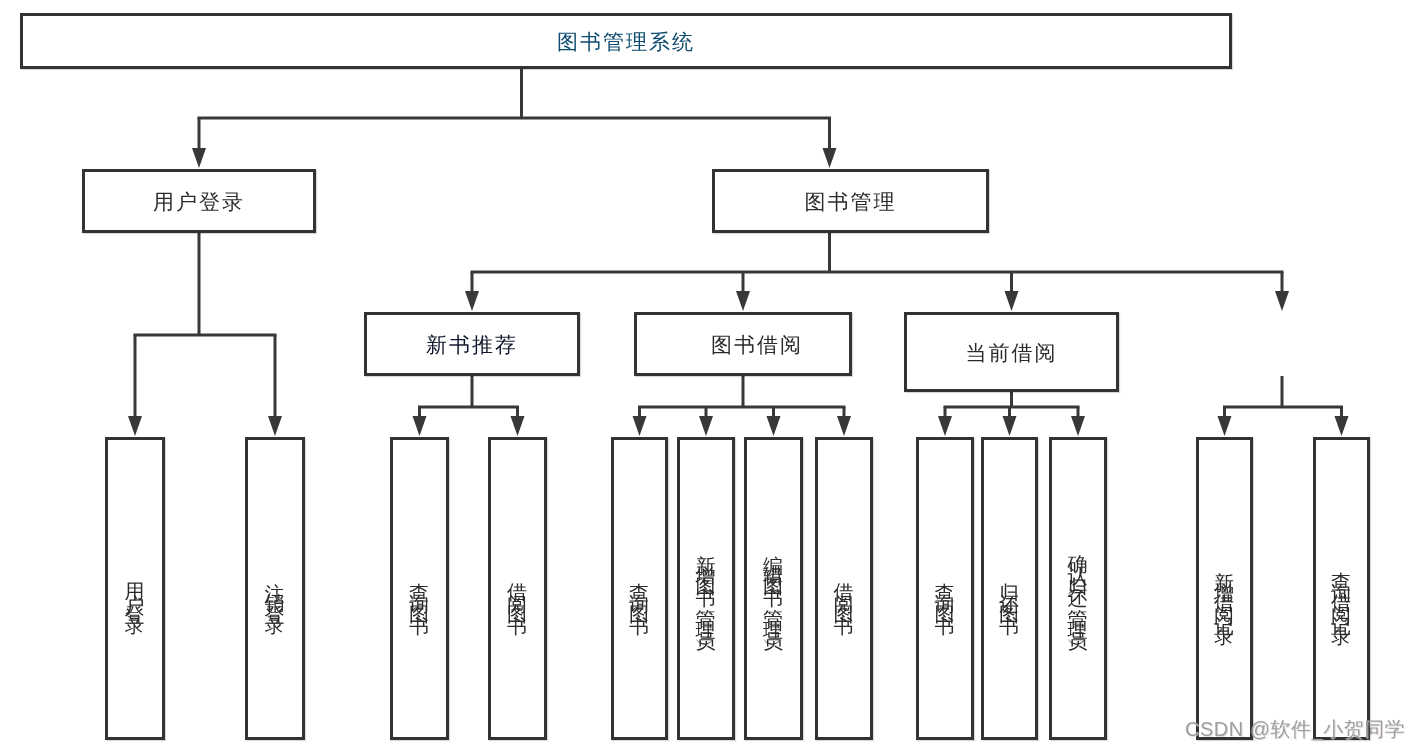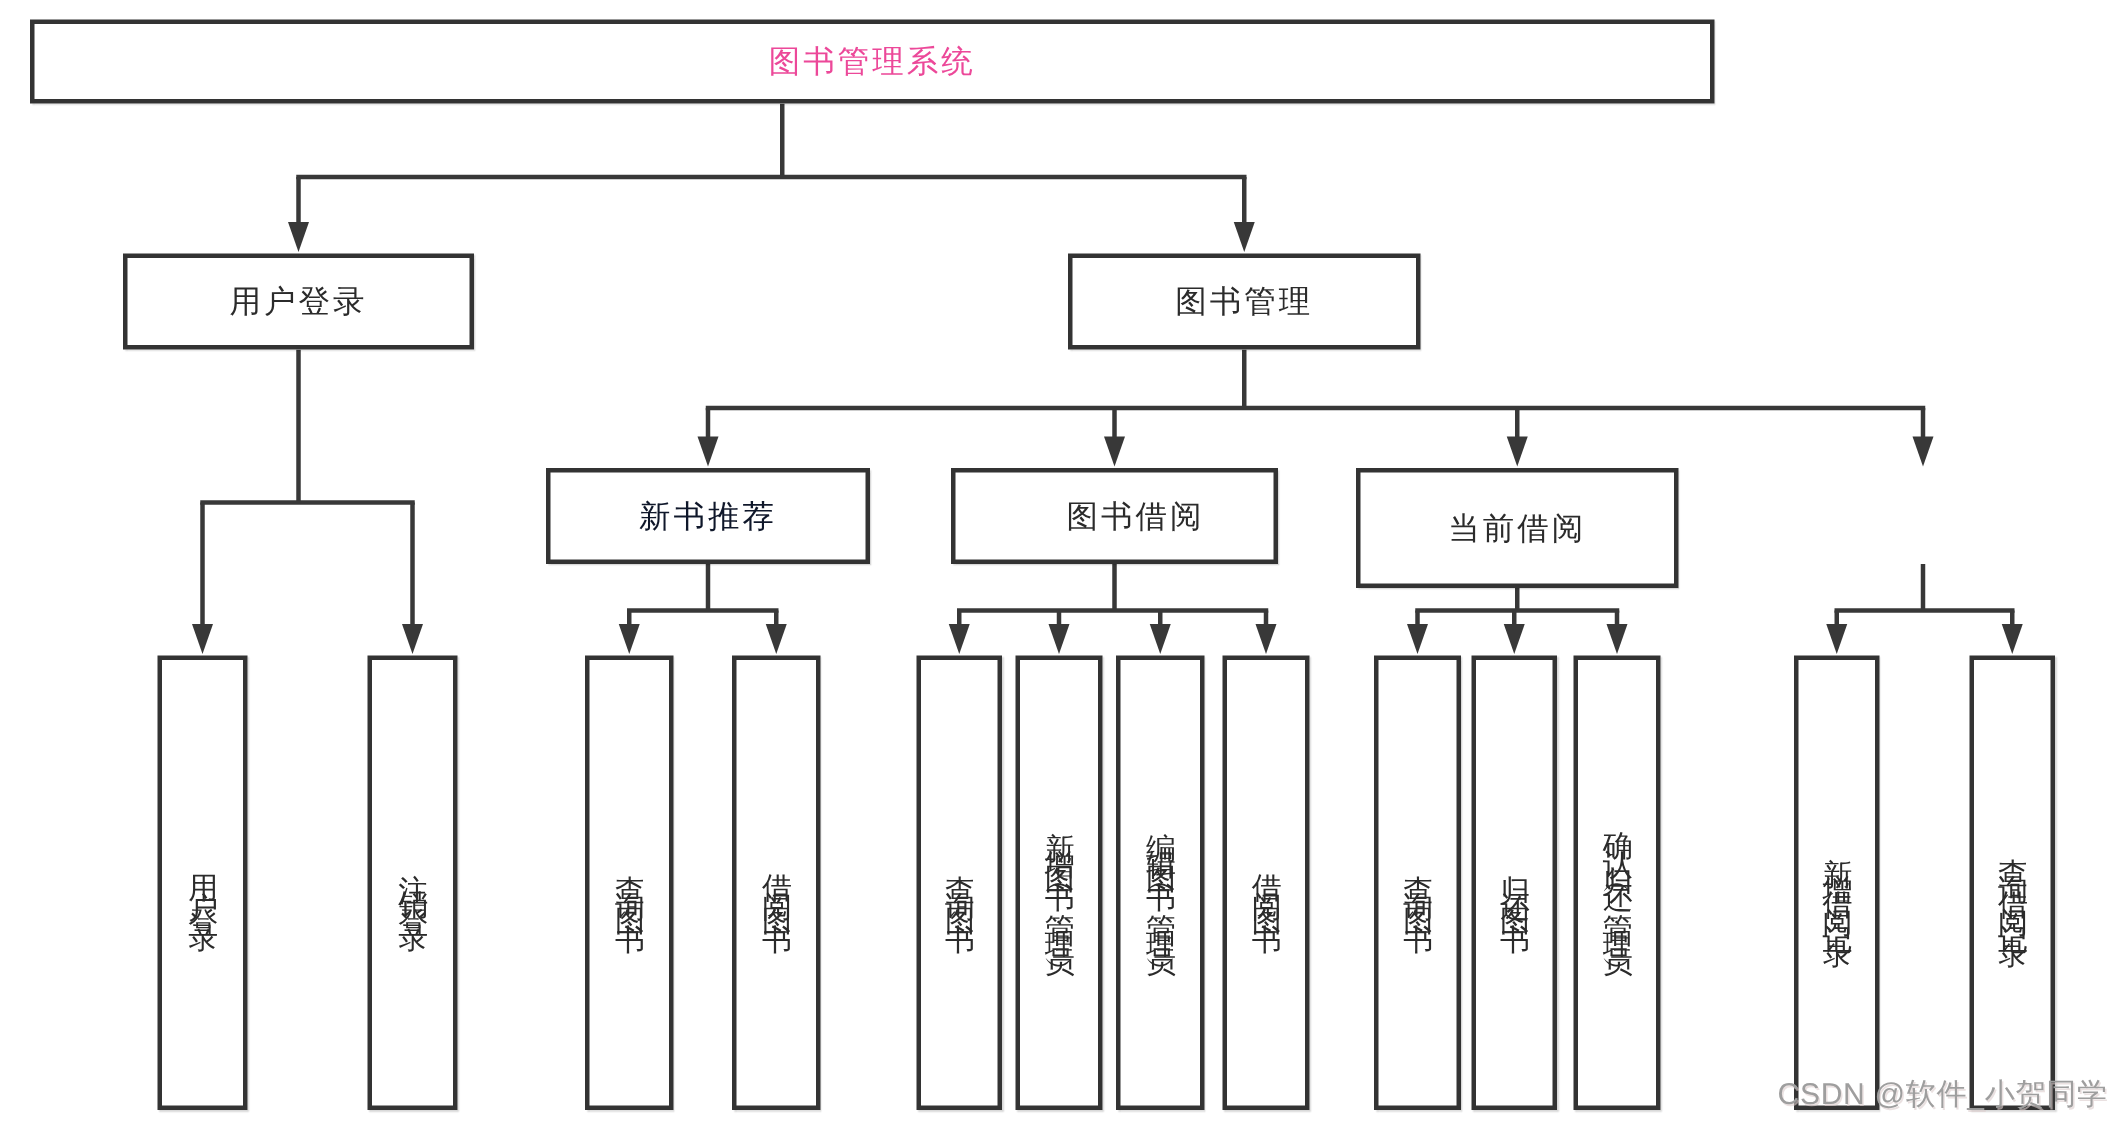--- a/index.html
+++ b/index.html
@@ -104,23 +104,23 @@
       <line x1="1078" y1="407" x2="1078" y2="421" stroke="#383838" stroke-width="3"></line>
       <polygon points="1071,416 1085,416 1078,436" fill="#383838"></polygon>
       <line x1="1282" y1="376" x2="1282" y2="407" stroke="#383838" stroke-width="3"></line>
       <line x1="1223" y1="407" x2="1343" y2="407" stroke="#383838" stroke-width="3"></line>
       <line x1="1224.5" y1="407" x2="1224.5" y2="421" stroke="#383838" stroke-width="3"></line>
       <polygon points="1217.5,416 1231.5,416 1224.5,436" fill="#383838"></polygon>
       <line x1="1341.5" y1="407" x2="1341.5" y2="421" stroke="#383838" stroke-width="3"></line>
       <polygon points="1334.5,416 1348.5,416 1341.5,436" fill="#383838"></polygon>
     </svg>
 
-  <div class="box h" style="left: 20px; top: 13px; width: 1123px; height: 56px; border-color: rgb(51, 51, 51); color: #ec4899;">图书管理系统</div>
+  <div class="box h" style="left: 20px; top: 13px; width: 1212px; height: 56px; border-color: rgb(51, 51, 51); color: #0c4a6e;">图书管理系统</div>
     <div class="box h" style="left: 82px; top: 169px; width: 234px; height: 64px; border-color: rgb(51, 51, 51); color: rgb(43, 43, 43);">用户登录</div>
-    <div class="box h" style="left: 712px; top: 169px; width: 235px; height: 64px; border-color: rgb(51, 51, 51); color: rgb(43, 43, 43);">图书管理</div>
+    <div class="box h" style="left: 712px; top: 169px; width: 277px; height: 64px; border-color: rgb(51, 51, 51); color: rgb(43, 43, 43);">图书管理</div>
     <div class="box v" style="left: 105px; top: 437px; width: 60px; height: 303px; border-color: rgb(51, 51, 51); color: rgb(43, 43, 43);">用户登录</div>
     <div class="box v" style="left: 245px; top: 437px; width: 60px; height: 303px; border-color: rgb(51, 51, 51); color: rgb(43, 43, 43);">注销登录</div>
     <div class="box h" style="left: 364px; top: 312px; width: 216px; height: 64px; border-color: rgb(51, 51, 51); color: #0f172a;">新书推荐</div>
     <div class="box h" style="left: 634px; top: 312px; width: 218px; height: 64px; border-color: rgb(51, 51, 51); color: rgb(43, 43, 43); padding-left: 28px;">图书借阅</div>
     <div class="box h" style="left: 904px; top: 312px; width: 215px; height: 80px; border-color: rgb(51, 51, 51); color: rgb(43, 43, 43);">当前借阅</div>
     <div class="box v" style="left: 390px; top: 437px; width: 59px; height: 303px; border-color: rgb(51, 51, 51); color: rgb(43, 43, 43);">查询图书</div>
     <div class="box v" style="left: 488px; top: 437px; width: 59px; height: 303px; border-color: rgb(51, 51, 51); color: rgb(43, 43, 43);">借阅图书</div>
     <div class="box v" style="left: 611px; top: 437px; width: 57px; height: 303px; border-color: rgb(51, 51, 51); color: rgb(43, 43, 43);">查询图书</div>
     <div class="box v" style="left: 677px; top: 437px; width: 58px; height: 303px; border-color: rgb(51, 51, 51); color: rgb(43, 43, 43);">新增图书（管理员）</div>
     <div class="box v" style="left: 744px; top: 437px; width: 59px; height: 303px; border-color: rgb(51, 51, 51); color: rgb(43, 43, 43);">编辑图书（管理员）</div>

